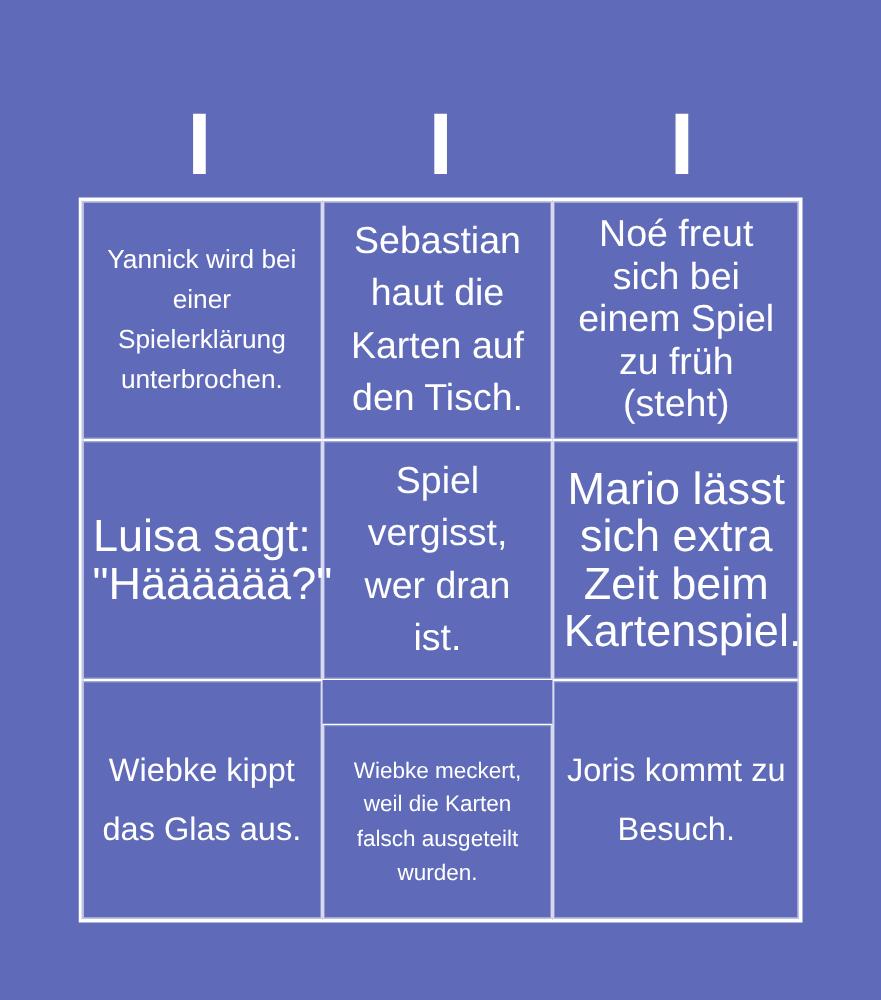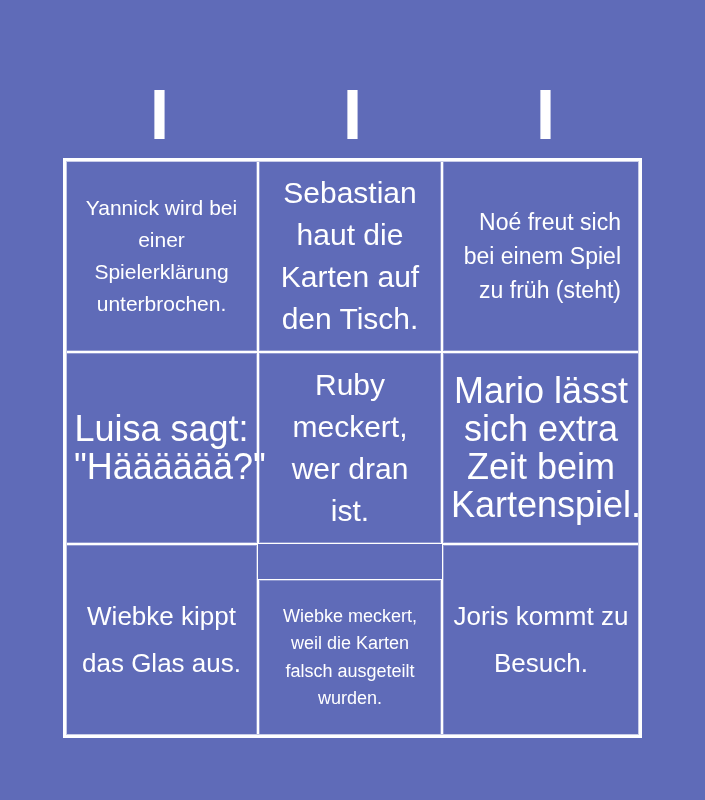--- a/index.html
+++ b/index.html
@@ -38,21 +38,21 @@
     box-sizing: border-box;
     border: 1px solid #ffffff;
     box-shadow: inset 0 0 0 1px #8f98cf;
     display: flex; align-items: center; justify-content: center;
     text-align: center;
     padding: 6px 8px;
     cursor: pointer;
   }
   .cell span { display: block; }
   .fs-s { font-size: 21px; line-height: 32px; }
-  .fs-m { font-size: 23px; line-height: 34px; text-align: right; }
+  .fs-m { font-size: 30px; line-height: 34px; }
   .fs-l { font-size: 30px; line-height: 42px; }
   .fs-xl { font-size: 26px; line-height: 47px; }
   .fs-xs { font-size: 18px; line-height: 27.5px; margin-top: 35px; }
   .fs-ml { font-size: 36px; line-height: 38px; }
 </style>
 </head>
 <body>
 
 <div class="header">
   <div class="header-letter">I</div>
@@ -67,21 +67,21 @@
   <div class="cell fs-l">
     <span style="max-width:175px">Sebastian haut die Karten auf den Tisch.</span>
   </div>
   <div class="cell fs-m">
     <span style="max-width:160px">Noé freut sich bei einem Spiel zu früh (steht)</span>
   </div>
   <div class="cell fs-ml">
     <span style="max-width:175px">Luisa sagt: "Hääääää?"</span>
   </div>
   <div class="cell fs-l">
-    <span style="max-width:150px">Ruby meckert, wer dran ist.</span>
+    <span style="max-width:150px">Spiel vergisst, wer dran ist.</span>
   </div>
   <div class="cell fs-ml">
     <span style="max-width:180px">Mario lässt sich extra Zeit beim Kartenspiel.</span>
   </div>
   <div class="cell fs-xl">
     <span style="max-width:180px">Wiebke kippt das Glas aus.</span>
   </div>
   <div class="cell fs-xs">
     <span style="max-width:145px">Wiebke meckert, weil die Karten falsch ausgeteilt wurden.</span>
   </div>

